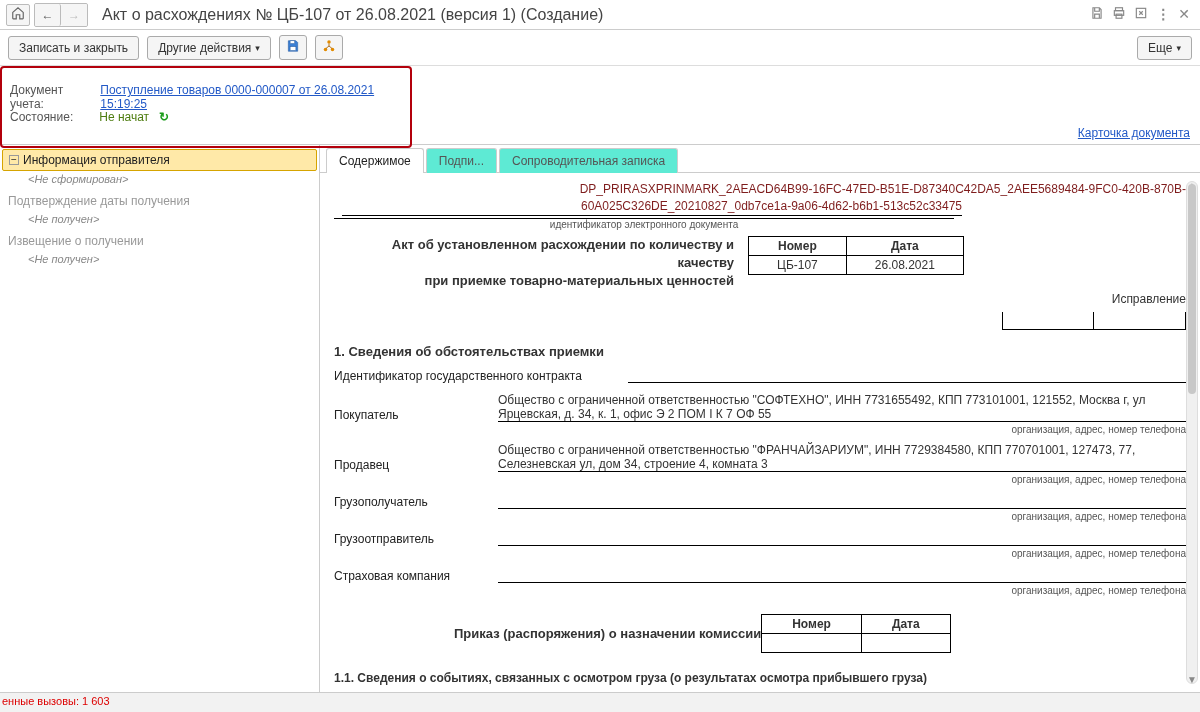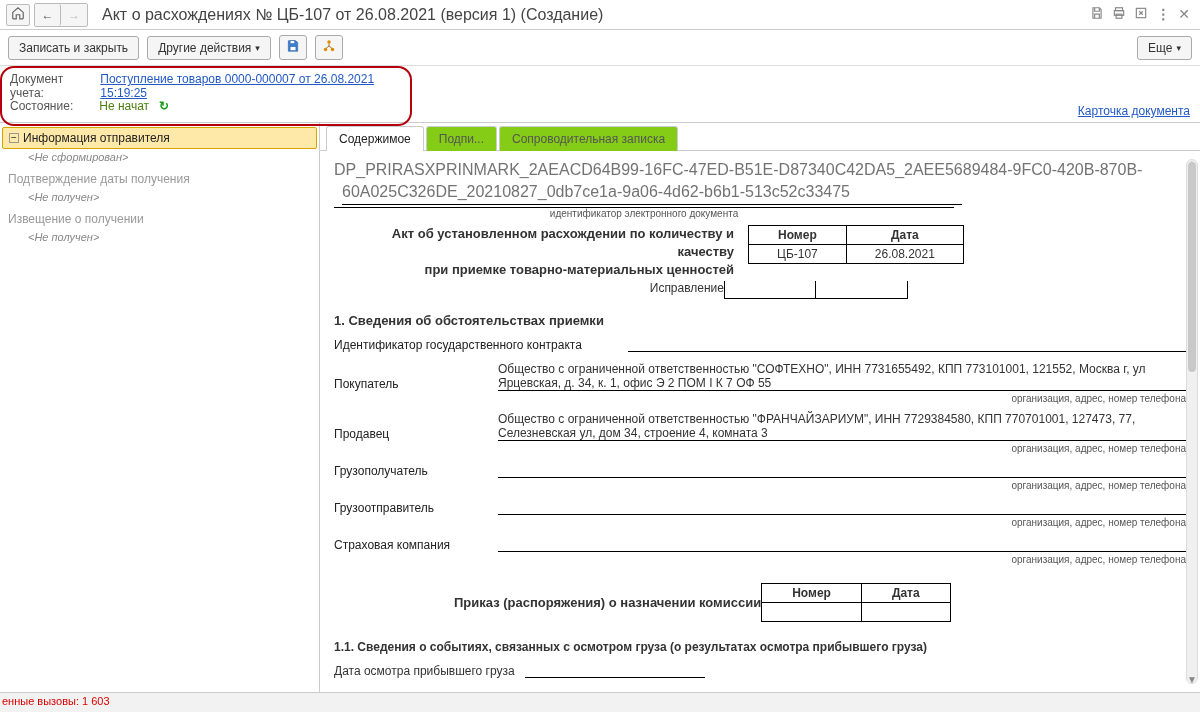--- a/index.html
+++ b/index.html
@@ -60,24 +60,24 @@
     padding: 4px 10px;
     font-size:12px;
     cursor:pointer;
     display:flex; align-items:center; gap:4px;
   }
   .btn.small { padding:3px 6px; }
   .spacer { flex:1; }
   
   .highlight-box {
     border: 2px solid #b3000c;
-    border-radius:14px;
+    border-radius:4px;
     margin:0 0 0 0;
     width: 412px;
-    padding:8px 8px;
+    padding:19px 8px;
   }
   .doc-row { display:flex; align-items:center; gap:6px; height:20px;}
   .doc-row .label { color:#555; }
   .doc-row a { color:#2259c7; text-decoration:underline; }
   .status-val { color:#4d7c0f; font-weight:normal; margin-left:20px;}
   .refresh-icon { color:#1a9c1a; margin-left:4px; cursor:pointer; font-weight:bold;}
   .card-link-row { text-align:right; padding:0 10px 4px 0; margin-top:-22px;}
   .card-link-row a { color:#2259c7; text-decoration:underline; font-size:12px; cursor:pointer;}
   
   .main-split { flex:1; display:flex; min-height:0; border-top:1px solid #ccc;}
@@ -111,49 +111,50 @@
     border-bottom:1px solid #ccc;
     padding-left:6px;
     height:28px;
     align-items:flex-end;
   }
   .tab {
     padding:5px 12px;
     font-size:12px;
     border:1px solid #ccc;
     border-bottom:none;
-    background:#84cc16;
+    background:#5eead4;
     margin-right:2px;
     border-radius:3px 3px 0 0;
     cursor:pointer;
     color:#555;
     position:relative;
     top:1px;
   }
   .tab.active { background:#fff; color:#222; }
   .doc-area {
     flex:1;
     overflow:auto;
     padding:8px 14px 8px 14px;
     position:relative;
   }
   .doc-id {
-    font-size:16px;
-    color:#737373;
+    font-size:12px;
+    color:#7f1d1d;
     line-height:1.4;
     word-break:break-all;
+    text-align:right;
   }
   .doc-id-note {
     text-align:center; font-size:10px; color:#555; border-top:1px solid #000; margin:2px 0 6px 0; width:620px;
   }
   .doc-header-row { display:flex; gap:14px; align-items:flex-start; }
   .doc-header-title { font-weight:bold; font-size:13px; text-align:right; line-height:1.4; }
   .hdr-table { border-collapse:collapse; font-size:12px; }
   .hdr-table th, .hdr-table td { border:1px solid #000; padding:2px 28px; text-align:center; }
-  .correction-row { display:flex; gap:0; margin-top:2px; align-items:flex-start;}
+  .correction-row { display:flex; gap:6px; margin-top:2px; align-items:flex-end;flex-direction:column;}
   .correction-row .lbl { width:390px; text-align:right; font-size:12px;}
   .correction-cells { display:flex; }
   .correction-cells div { border:1px solid #000; border-top:none; width:92px; height:18px; }
   .correction-cells div:last-child{ border-left:none;}
   h4.sect { font-size:13px; font-weight:bold; margin:14px 0 8px 0;}
   .field-row { display:flex; align-items:flex-end; gap:14px; margin-bottom:10px; font-size:12px;}
   .field-row .flabel { width:150px; color:#222; }
   .field-row .fval { flex:1; border-bottom:1px solid #000; min-height:16px; font-size:12px;}
   .field-note { font-size:10px; color:#555; text-align:right; margin-top:-8px; margin-bottom:8px; padding-left:164px; }
   .order-block { display:flex; align-items:center; margin:18px 0; }

